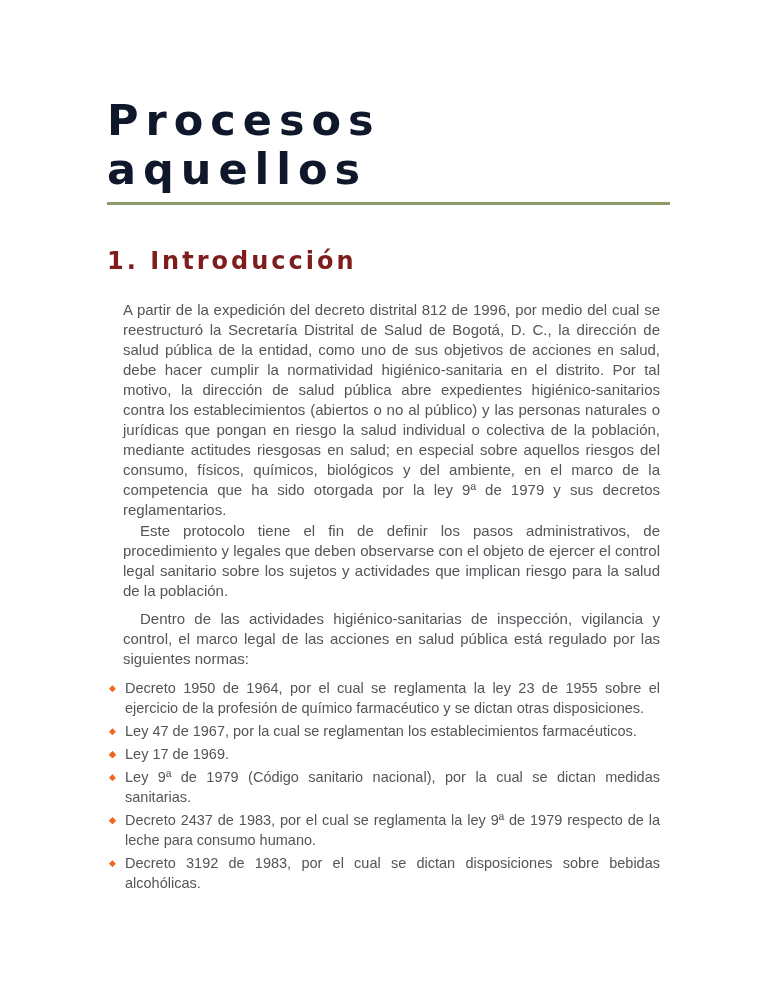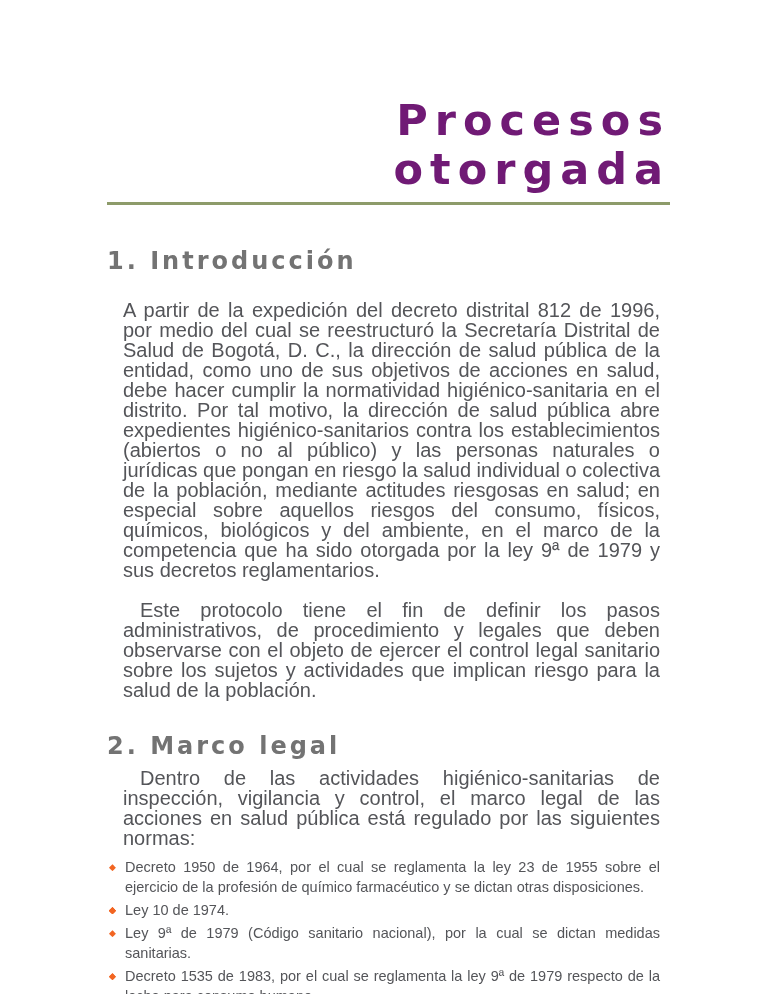--- a/index.html
+++ b/index.html
@@ -19,49 +19,48 @@
     left: 107px; top: 0;
     width: 563px;
   }
   .doc-title {
     margin-top: 96px;
     font-family: "DejaVu Sans", sans-serif;
     font-weight: 700;
     font-size: 43px;
     line-height: 49px;
     letter-spacing: 7px;
-    color: #701a75;
-    text-align: right;
+    color: #0f172a;
   }
   .title-rule {
     margin-top: 8px;
     height: 3px;
     background: #8d9b6a;
     border: none;
   }
   .section-heading {
     font-family: "DejaVu Sans", sans-serif;
     font-weight: 700;
     font-size: 24px;
     line-height: 28px;
     letter-spacing: 3px;
-    color: #737373;
+    color: #7f1d1d;
     margin: 0;
   }
   .heading-intro { margin-top: 42px; }
   .heading-marco { margin-top: 32px; }
   .body-par {
-    font-size: 20px;
+    font-size: 15px;
     line-height: 20px;
     color: #545559;
     text-align: justify;
     margin: 0 10px 0 16px;
   }
   .par-first { margin-top: 25px; }
-  .par-indent { text-indent: 17px; margin-top: 20px; }
+  .par-indent { text-indent: 17px; margin-top: 1px; }
   .par-section-lead { text-indent: 17px; margin-top: 8px; }
   .norm-list {
     list-style: none;
     margin: 9px 10px 0 0;
     padding: 0;
   }
   .norm-item {
     position: relative;
     padding-left: 18px;
     margin-bottom: 3px;
@@ -79,63 +78,63 @@
   }
 </style>
 </head>
 <body>
 
 <div class="page">
   <div class="content">
 
     <div class="doc-title">
       <div>Procesos</div>
-      <div>otorgada</div>
+      <div>aquellos</div>
     </div>
 
     <div class="title-rule"></div>
 
     <h2 class="section-heading heading-intro">1.  Introducción</h2>
 
     <p class="body-par par-first">A partir de la expedición del decreto distrital 812 de 1996, por medio del cual se reestructuró la Secretaría Distrital de Salud de Bogotá, D. C., la dirección de salud pública de la entidad, como uno de sus objetivos de acciones en salud, debe hacer cumplir la normatividad higiénico-sanitaria en el distrito. Por tal motivo, la dirección de salud pública abre expedientes higiénico-sanitarios contra los establecimientos (abiertos o no al público) y las personas naturales o jurídicas que pongan en riesgo la salud individual o colectiva de la población, mediante actitudes riesgosas en salud; en especial sobre aquellos riesgos del consumo, físicos, químicos, biológicos y del ambiente, en el marco de la competencia que ha sido otorgada por la ley 9ª de 1979 y sus decretos reglamentarios.</p>
 
     <p class="body-par par-indent">Este protocolo tiene el fin de definir los pasos administrativos, de procedimiento y legales que deben observarse con el objeto de ejercer el control legal sanitario sobre los sujetos y actividades que implican riesgo para la salud de la población.</p>
 
-    <h2 class="section-heading heading-marco">2.  Marco legal</h2>
 
     <p class="body-par par-section-lead">Dentro de las actividades higiénico-sanitarias de inspección, vigilancia y control, el marco legal de las acciones en salud pública está regulado por las siguientes normas:</p>
 
     <ul class="norm-list">
       <li class="norm-item">
         <span class="diamond">◆</span>
         <span>Decreto 1950 de 1964, por el cual se reglamenta la ley 23 de 1955 sobre el ejercicio de la profesión de químico farmacéutico y se dictan otras disposiciones.</span>
       </li>
       <li class="norm-item">
         <span class="diamond">◆</span>
+        <span>Ley 47 de 1967, por la cual se reglamentan los establecimientos farmacéuticos.</span>
       </li>
       <li class="norm-item">
         <span class="diamond">◆</span>
       </li>
       <li class="norm-item">
         <span class="diamond">◆</span>
       </li>
       <li class="norm-item">
         <span class="diamond">◆</span>
-        <span>Ley 10 de 1974.</span>
+        <span>Ley 17 de 1969.</span>
       </li>
       <li class="norm-item">
         <span class="diamond">◆</span>
         <span>Ley 9ª de 1979 (Código sanitario nacional), por la cual se dictan medidas sanitarias.</span>
       </li>
       <li class="norm-item">
         <span class="diamond">◆</span>
       </li>
       <li class="norm-item">
         <span class="diamond">◆</span>
-        <span>Decreto 1535 de 1983, por el cual se reglamenta la ley 9ª de 1979 respecto de la leche para consumo humano.</span>
+        <span>Decreto 2437 de 1983, por el cual se reglamenta la ley 9ª de 1979 respecto de la leche para consumo humano.</span>
       </li>
       <li class="norm-item">
         <span class="diamond">◆</span>
         <span>Decreto 3192 de 1983, por el cual se dictan disposiciones sobre bebidas alcohólicas.</span>
       </li>
 
     </ul>
 
   </div>
 </div>

